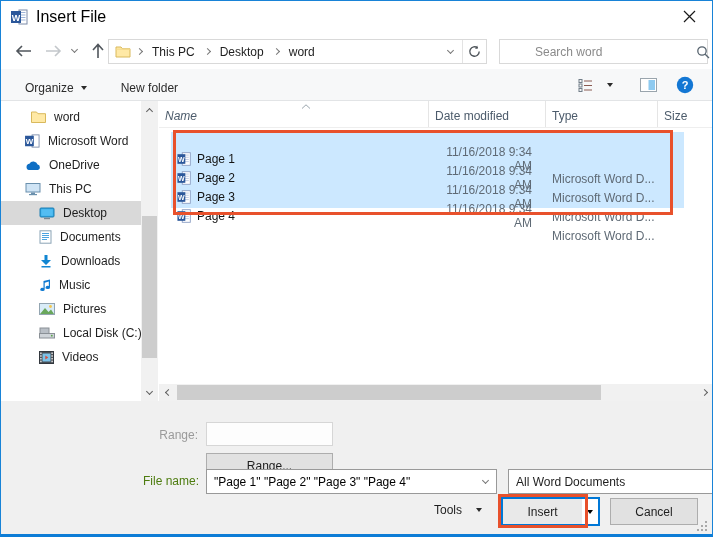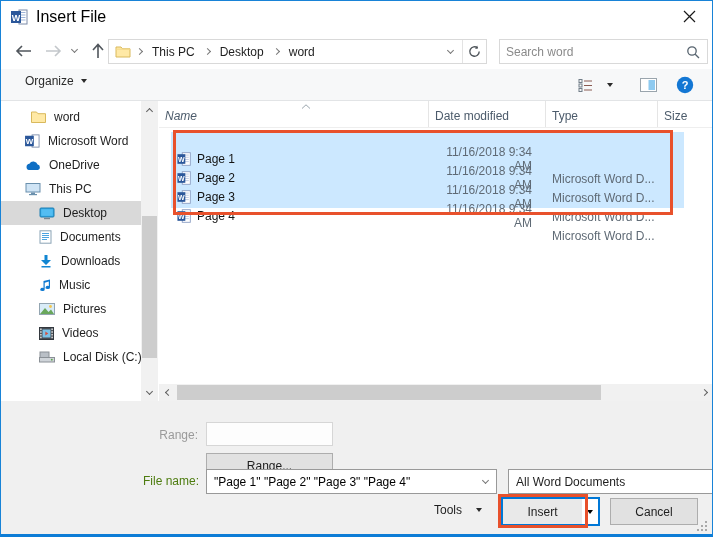--- a/index.html
+++ b/index.html
@@ -15,26 +15,26 @@
   .navbar{position:absolute;left:0;top:31px;width:100%;height:37px;background:#fff;}
   .navbtn{position:absolute;top:6px;width:26px;height:25px;display:flex;align-items:center;justify-content:center;}
   .addressbox{position:absolute;left:107px;top:7px;width:379px;height:25px;background:#fff;border:1px solid #d9d9d9;display:flex;align-items:center;}
   .crumbs{display:flex;align-items:center;flex:1;padding-left:6px;gap:4px;}
   .crumb{padding:2px 6px;cursor:pointer;white-space:nowrap;}
   .chev{display:inline-block;width:5px;height:5px;border-right:1.4px solid #777;border-bottom:1.4px solid #777;}
   .chev-r{transform:rotate(-45deg);}
   .chev-d{transform:rotate(45deg);margin-top:-3px;}
   .addr-split{width:24px;height:23px;display:flex;align-items:center;justify-content:center;border-left:0;cursor:pointer;}
   .addr-refresh{width:24px;height:23px;display:flex;align-items:center;justify-content:center;border-left:1px solid #e3e3e3;cursor:pointer;}
-  .searchbox{position:absolute;left:498px;top:7px;width:209px;height:25px;background:#fff;border:1px solid #d9d9d9;display:flex;align-items:center;}
+  .searchbox{position:absolute;left:498px;top:7px;width:209px;height:25px;background:#fff;border:1px solid #d9d9d9;display:flex;align-items:center;padding-left:29px;}
   .searchbox input{flex:1;border:0;outline:0;padding:0 6px;font-size:12px;color:#1e1e1e;}
   .searchbox input::placeholder{color:#8a8a8a;}
   .searchbox .mag{margin-right:7px;}
   
-  .toolbar{position:absolute;left:0;top:68px;width:100%;height:32px;background:#f7f8f9;border-bottom:1px solid #e2e4e6;display:flex;align-items:flex-start;flex-direction:column;}
+  .toolbar{position:absolute;left:0;top:68px;width:100%;height:32px;background:#f7f8f9;border-bottom:1px solid #e2e4e6;display:flex;align-items:flex-end;}
   .tbtn{display:flex;align-items:center;gap:7px;padding:5px 8px;cursor:pointer;color:#2b2b2b;}
   .tbtn.organize{margin-left:16px;}
   .tbtn.newfolder{margin-left:18px;margin-top:36px;}
   .tb-right{position:absolute;right:16px;top:0;height:32px;display:flex;align-items:center;gap:9px;}
   .tri{width:0;height:0;border-left:3.5px solid transparent;border-right:3.5px solid transparent;border-top:4.5px solid #2b2b2b;display:inline-block;}
   
   .mainpane{position:absolute;left:0;top:100px;width:713px;height:300px;background:#fff;}
   .sidebar{position:absolute;left:0;top:0;width:140px;height:300px;background:#fff;overflow:hidden;}
   .side-item{display:flex;align-items:center;height:24px;gap:8px;cursor:pointer;white-space:nowrap;}
   .side-item.lvl1{padding-left:24px;}
@@ -307,47 +307,47 @@
             <svg width="16" height="12" viewBox="0 0 16 12">
               <rect x="0.5" y="0.5" width="15" height="11" fill="#d9ecf8" stroke="#93a5b1"></rect>
               <circle cx="11.5" cy="3.5" r="1.4" fill="#f4c64d"></circle>
               <path d="M1 11 L6 5 L9.5 9 L12 6.5 L15 11 Z" fill="#69a75c"></path>
             </svg>
           </span>
         <span>Pictures</span>
       </div>
       <div class="side-item lvl2">
         <span>
+            <svg width="16" height="12" viewBox="0 0 16 12">
+              <rect x="1" y="1" width="9" height="6" fill="#b9bfc6" stroke="#8a9096"></rect>
+              <rect x="0.5" y="6.5" width="15" height="4.5" fill="#cfd4d9" stroke="#8a9096"></rect>
+              <circle cx="12.8" cy="8.7" r="0.9" fill="#58a546"></circle>
+            </svg>
+          </span>
+        <span>Local Disk (C:)</span>
+      </div>
+      <div class="side-item lvl2">
+        <span>
             <svg width="15" height="13" viewBox="0 0 15 13">
               <rect x="0.5" y="0.5" width="14" height="12" fill="#474d54" stroke="#33383e"></rect>
               <rect x="3.5" y="2.5" width="8" height="8" fill="#7cc2e8"></rect>
               <g fill="#e8e8e8">
                 <rect x="1.2" y="1.5" width="1.4" height="1.6"></rect>
                 <rect x="1.2" y="4.2" width="1.4" height="1.6"></rect>
                 <rect x="1.2" y="6.9" width="1.4" height="1.6"></rect>
                 <rect x="1.2" y="9.6" width="1.4" height="1.6"></rect>
                 <rect x="12.4" y="1.5" width="1.4" height="1.6"></rect>
                 <rect x="12.4" y="4.2" width="1.4" height="1.6"></rect>
                 <rect x="12.4" y="6.9" width="1.4" height="1.6"></rect>
                 <rect x="12.4" y="9.6" width="1.4" height="1.6"></rect>
               </g>
               <path d="M6.3 4.5 L9.3 6.5 L6.3 8.5 Z" fill="#d94f3d"></path>
             </svg>
           </span>
         <span>Videos</span>
-      </div>
-      <div class="side-item lvl2">
-        <span>
-            <svg width="16" height="12" viewBox="0 0 16 12">
-              <rect x="1" y="1" width="9" height="6" fill="#b9bfc6" stroke="#8a9096"></rect>
-              <rect x="0.5" y="6.5" width="15" height="4.5" fill="#cfd4d9" stroke="#8a9096"></rect>
-              <circle cx="12.8" cy="8.7" r="0.9" fill="#58a546"></circle>
-            </svg>
-          </span>
-        <span>Local Disk (C:)</span>
       </div>
     </div>
 
     <div class="vscroll">
       <div class="scroll-arrow" style="top:0;">
           <span class="chev-sb chev-up"></span>
         </div>
       <div class="thumb"></div>
       <div class="scroll-arrow" style="top:283px;">
           <span class="chev-sb chev-d"></span>

